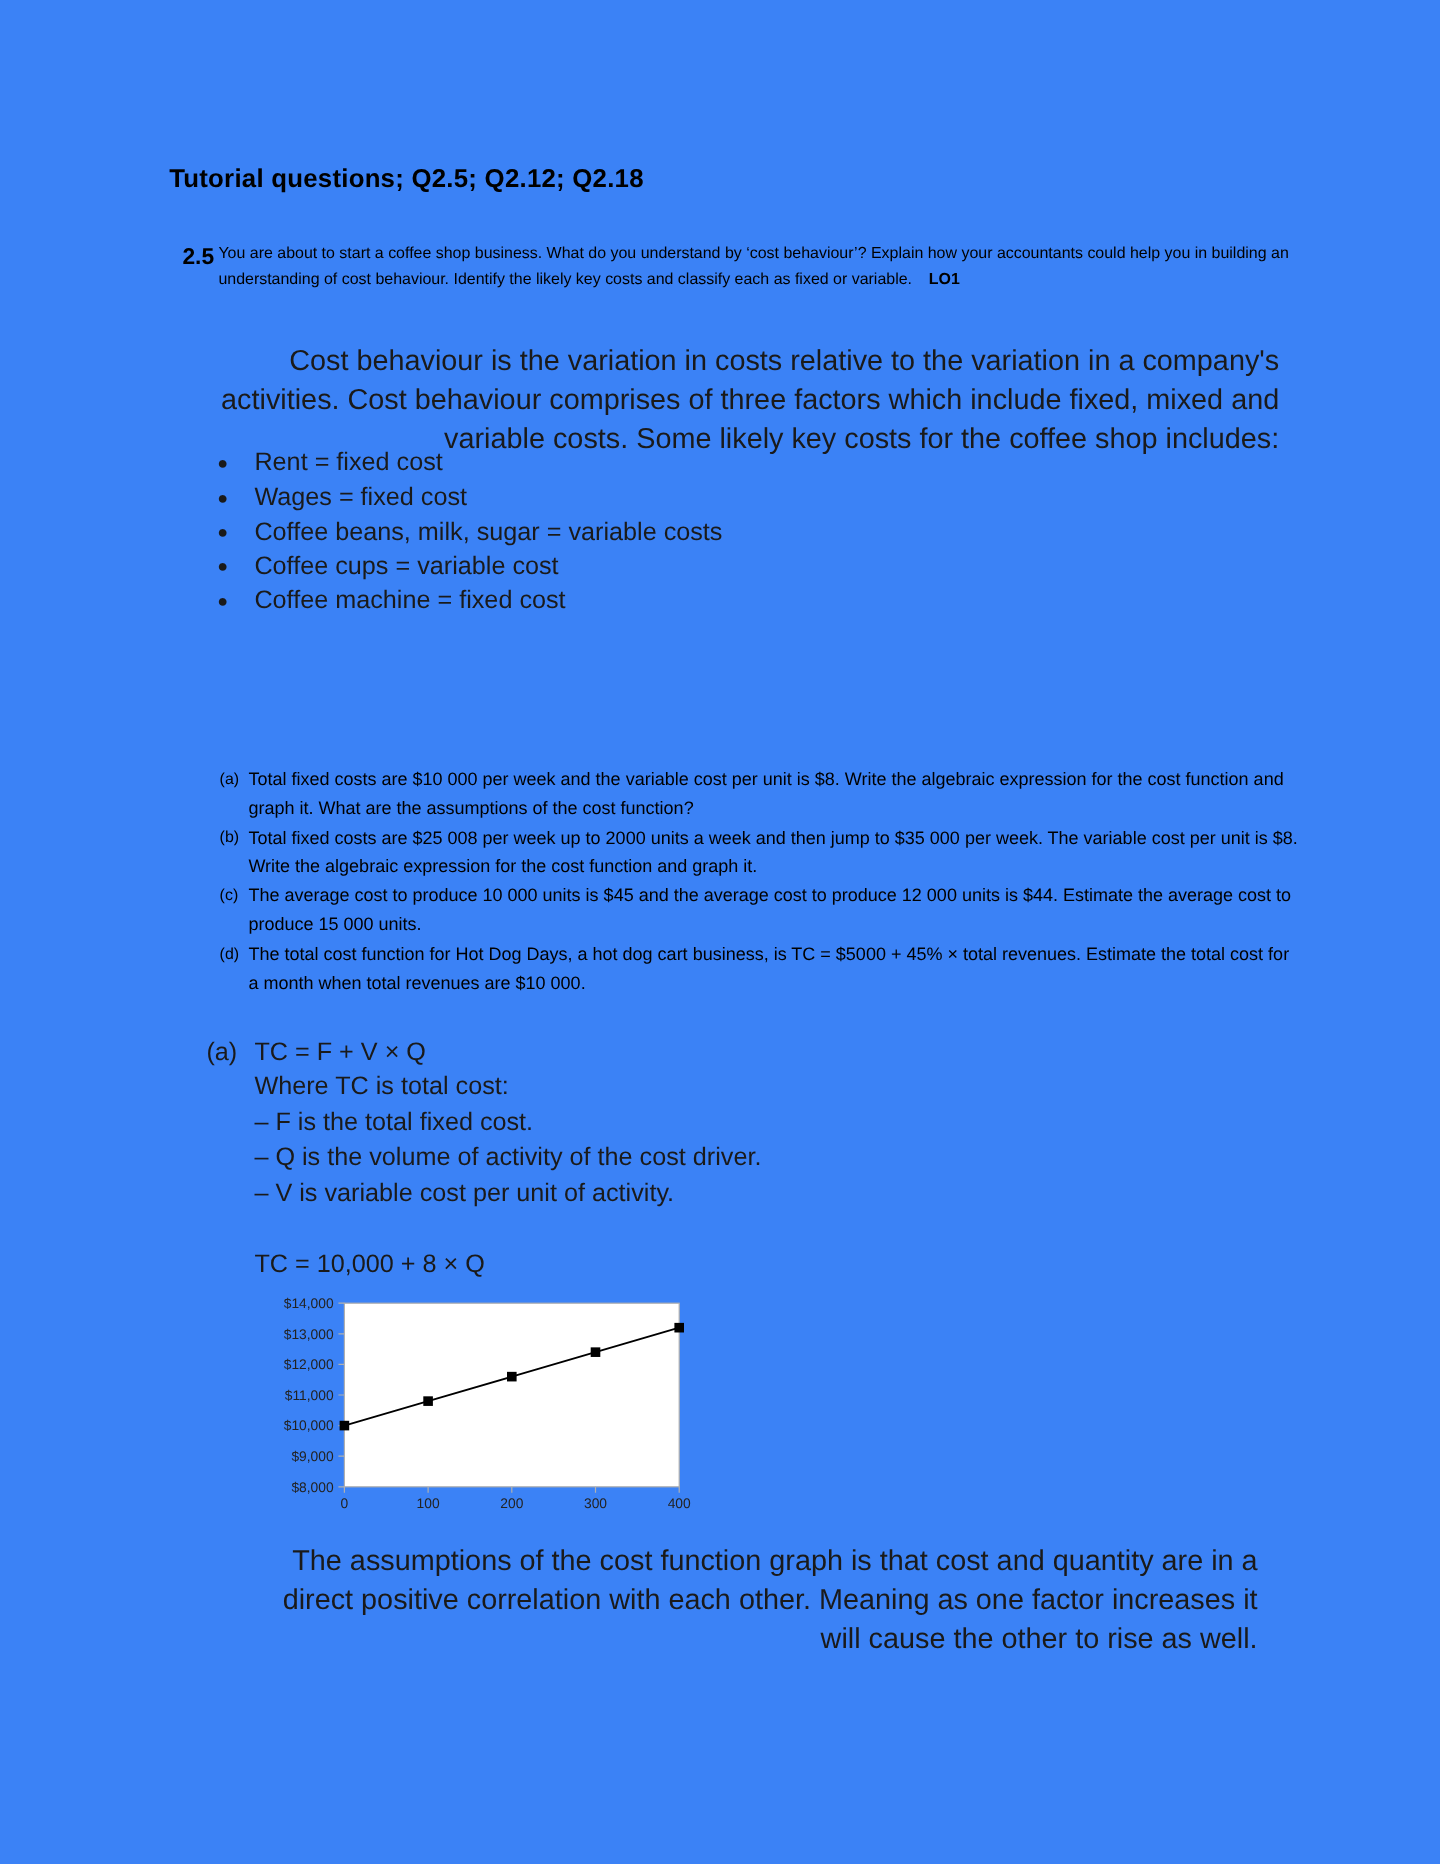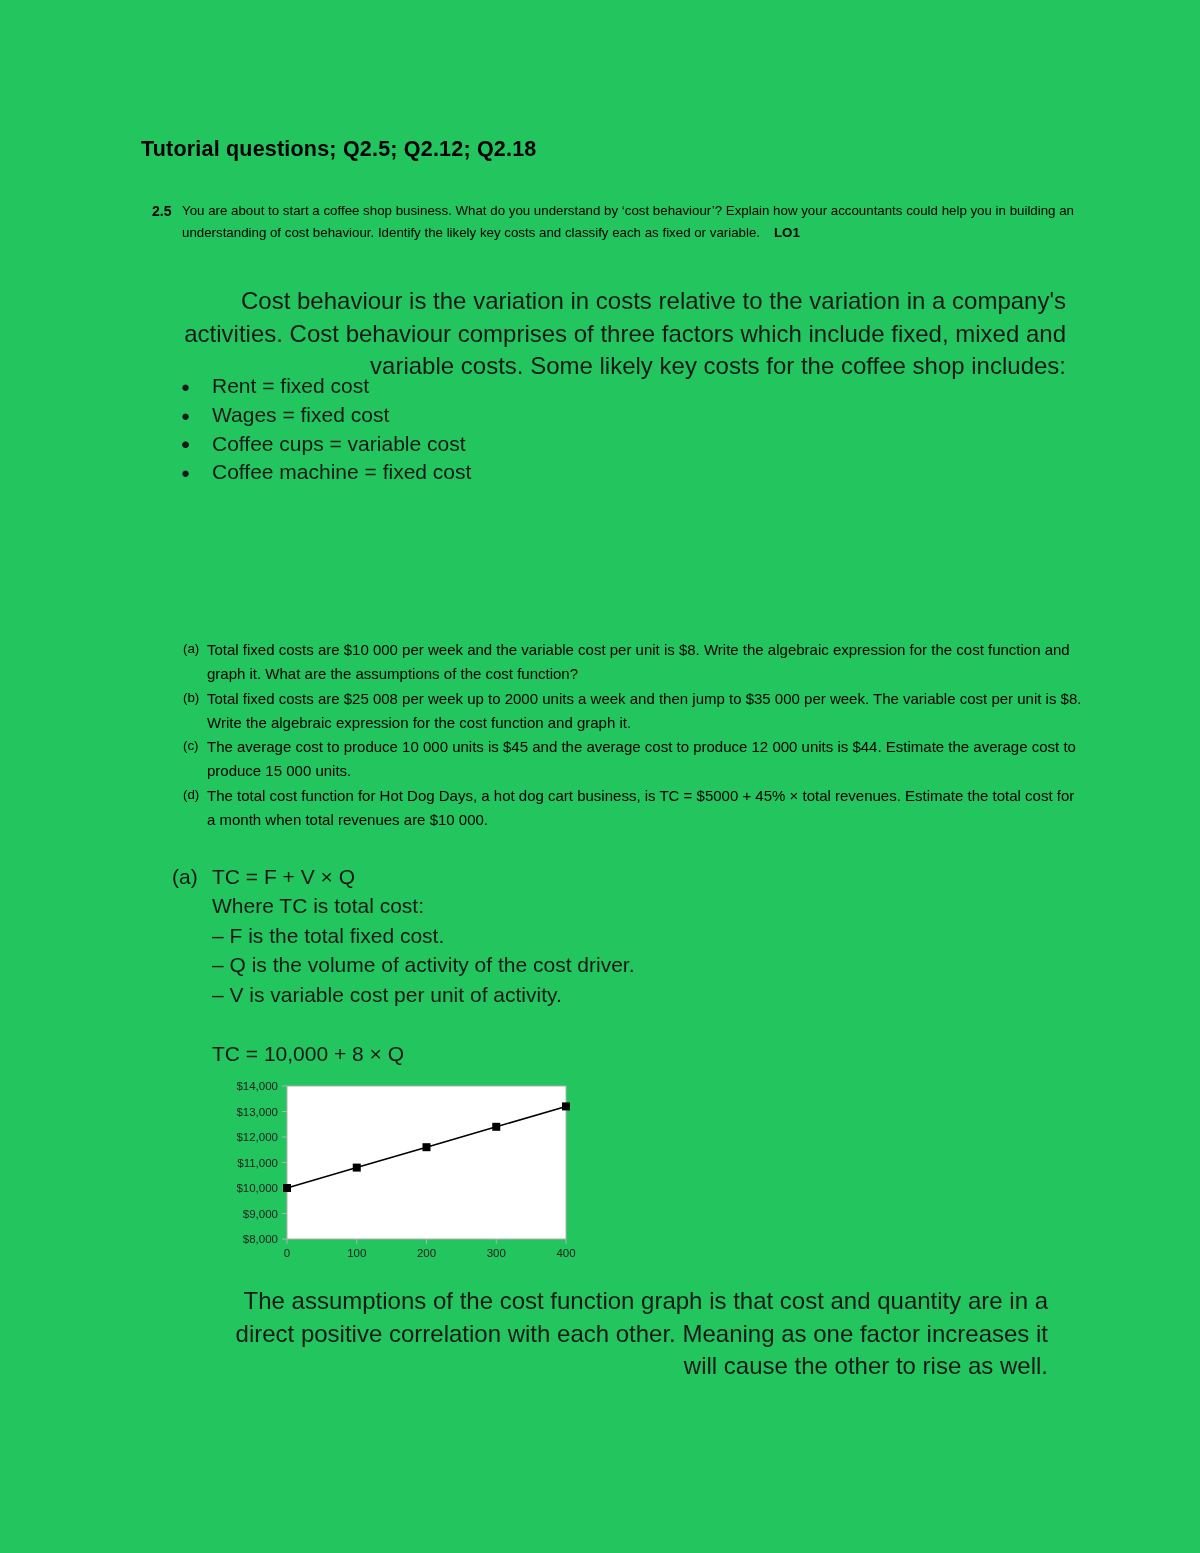--- a/index.html
+++ b/index.html
@@ -12,21 +12,21 @@
     height: 1553px;
     position: relative;
     font-family: "Liberation Sans", sans-serif;
     color: #000000;
     overflow: hidden;
   }
 
   .page {
     position: absolute;
     inset: 0;
-    background: #22c55e;
+    background: #3b82f6;
   }
 
   
   .doc-title {
     position: absolute;
     left: 141px;
     top: 137px;
     font-size: 21.5px;
     font-weight: bold;
     letter-spacing: 0.2px;
@@ -38,21 +38,21 @@
     position: absolute;
     left: 152px;
     top: 200px;
     width: 930px;
   }
   .tb-row {
     display: flex;
     align-items: flex-start;
   }
   .tb-num {
-    font-size: 14px;
+    font-size: 19px;
     font-weight: bold;
     flex: 0 0 30px;
     line-height: 1.62;
   }
   .tb-body {
     flex: 1 1 auto;
     font-size: 13.3px;
     line-height: 1.62;
     text-align: left;
   }
@@ -203,20 +203,21 @@
     <li>
       <span class="bullet-dot">●</span>
       <span>Rent = fixed cost</span>
     </li>
     <li>
       <span class="bullet-dot">●</span>
       <span>Wages = fixed cost</span>
     </li>
     <li>
       <span class="bullet-dot">●</span>
+      <span>Coffee beans, milk, sugar = variable costs</span>
     </li>
     <li>
       <span class="bullet-dot">●</span>
       <span>Coffee cups = variable cost</span>
     </li>
     <li>
       <span class="bullet-dot">●</span>
       <span>Coffee machine = fixed cost</span>
     </li>
   </ul>

